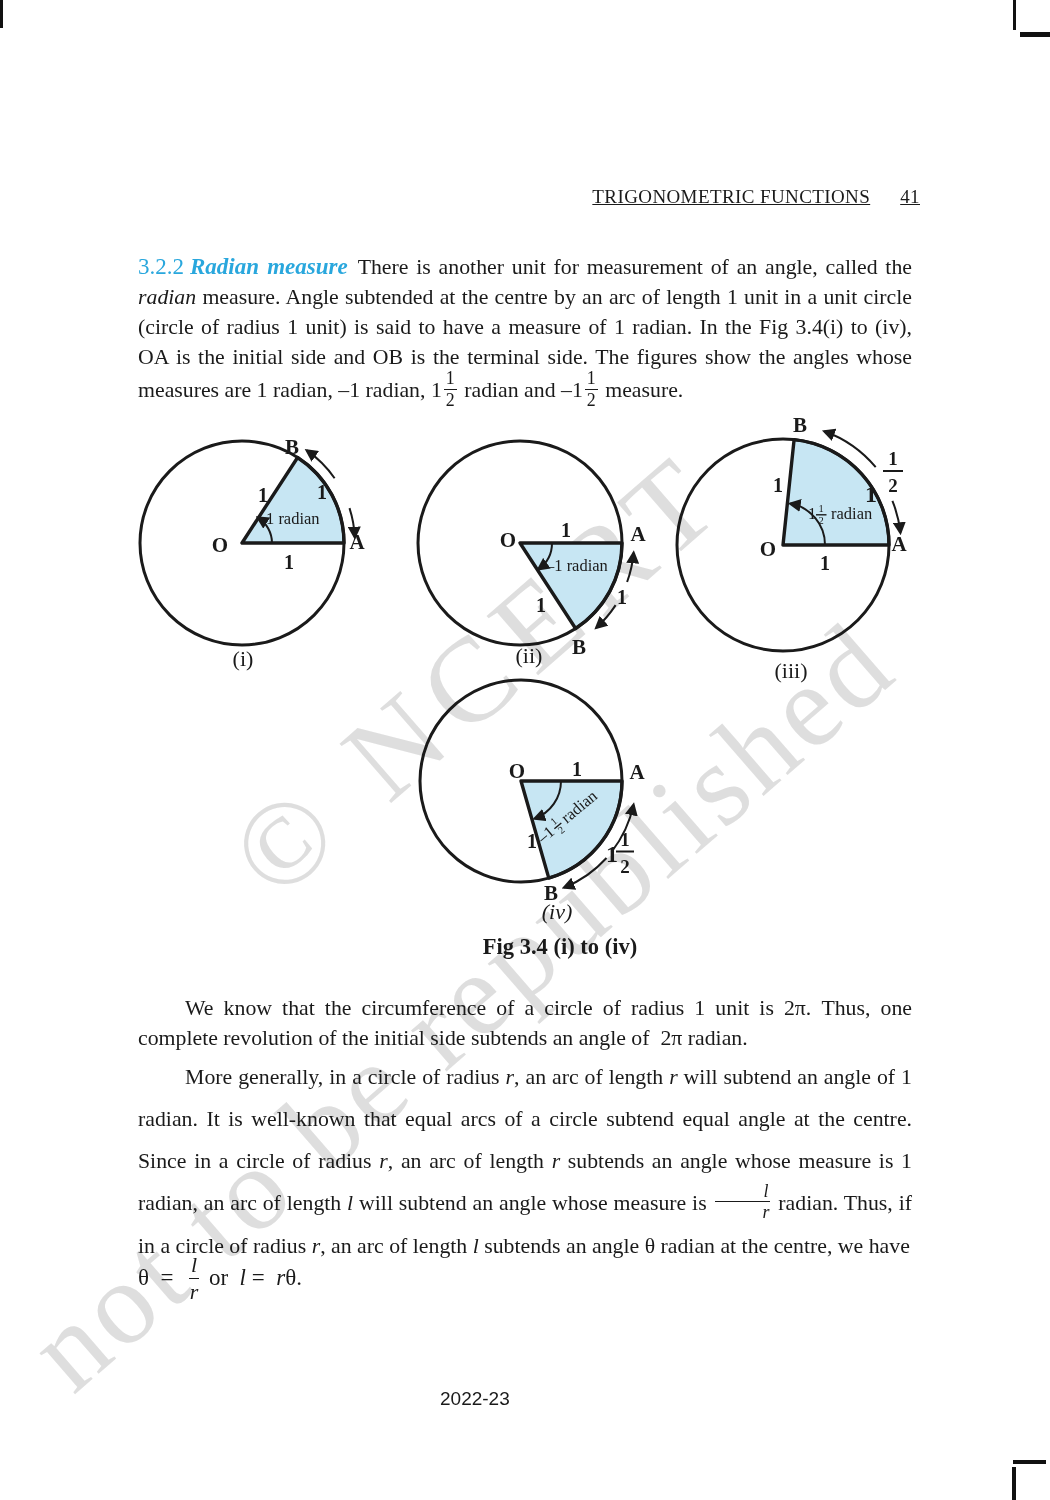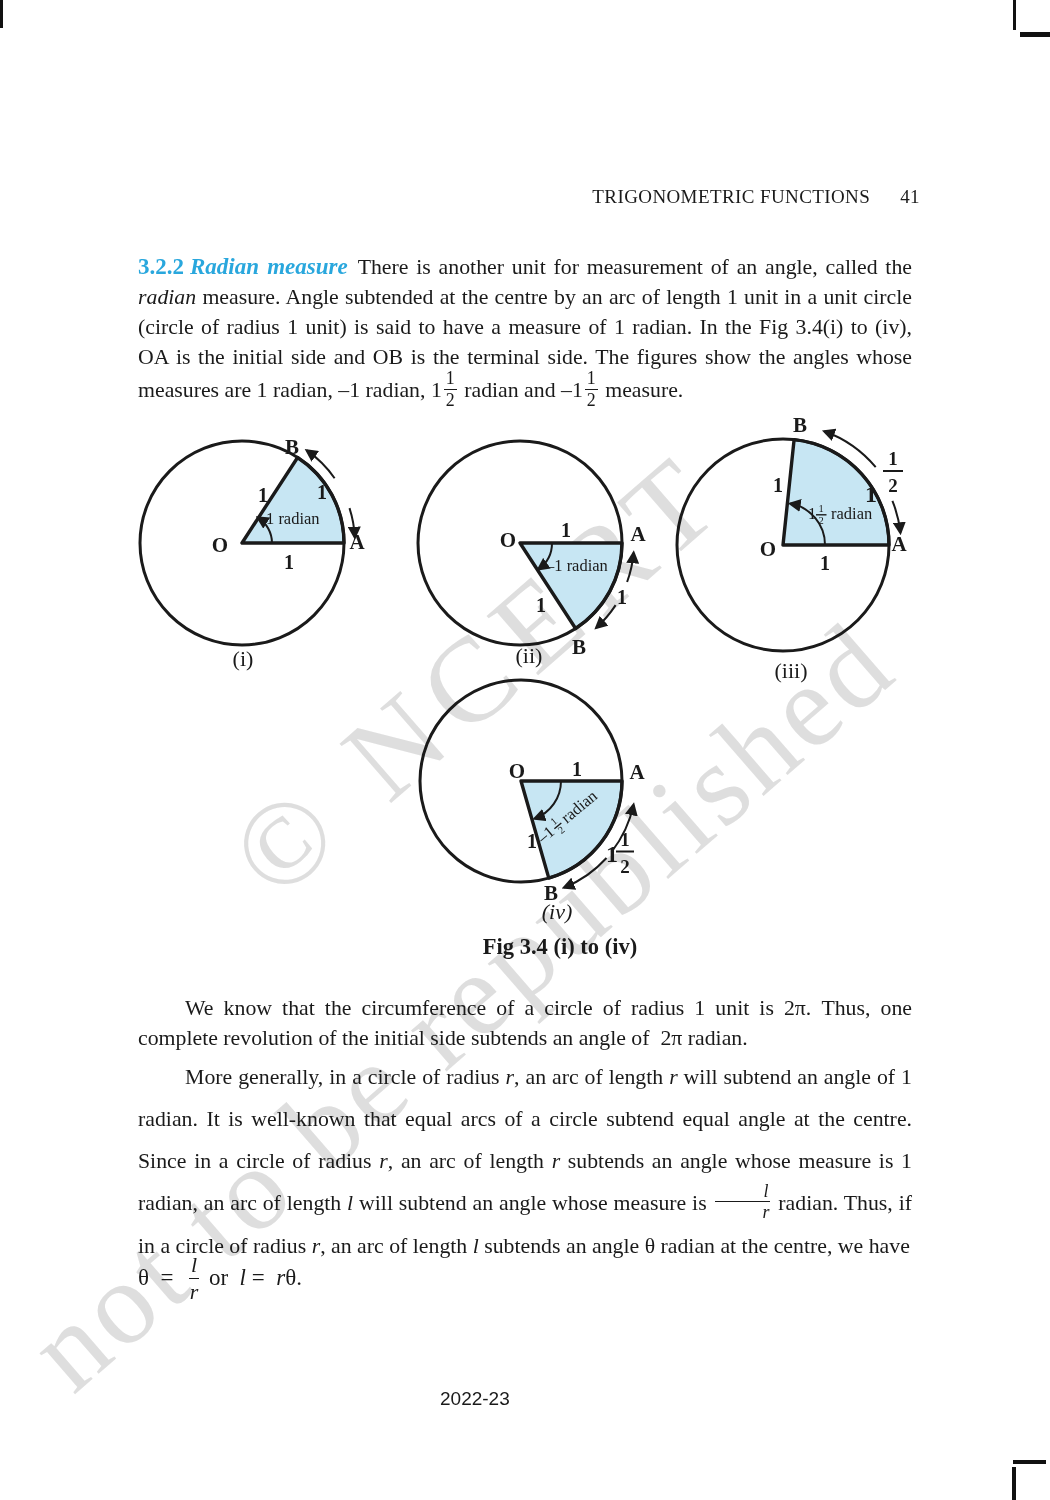--- a/index.html
+++ b/index.html
@@ -6,27 +6,27 @@
   .page{position:relative;width:1050px;height:1500px;background:#ffffff;overflow:hidden;
         font-family:"Liberation Serif",serif;color:#1a1a1a;}
   .layer{position:absolute;z-index:1;}
   
   .wm{position:absolute;z-index:0;font-family:"Liberation Serif",serif;color:#d7d7d7;opacity:.8;
       white-space:nowrap;transform-origin:0 100%;pointer-events:none;}
   #wm1{left:295px;top:787px;font-size:120px;letter-spacing:14px;transform:rotate(-41deg);}
   #wm2{left:92px;top:1282px;font-size:118px;letter-spacing:5px;transform:rotate(-41deg);}
   
   .hdr{left:520px;top:186px;width:400px;display:flex;justify-content:flex-end;gap:30px;
-       font-size:19px;letter-spacing:.4px;}
+       font-size:19px;letter-spacing:.4px;text-decoration:underline;}
   
   .para{width:774px;text-align:justify;font-size:21.8px;line-height:30px;}
   #para1{left:138px;top:230px;}
   #para2{left:138px;top:971px;text-indent:47px;}
   #para3{left:138px;top:1034px;text-indent:47px;line-height:42px;}
-  .sec-num{font-weight:bold;color:#29a7dd;font-size:23px;}
+  .sec-num{font-weight:normal;color:#29a7dd;font-size:23px;}
   .sec-title{font-weight:bold;font-style:italic;color:#29a7dd;font-size:23px;margin:0 10px 16px 6px;}
   .it{font-style:italic;}
   .frac{display:inline-flex;flex-direction:column;align-items:center;vertical-align:middle;
         line-height:1.05;font-size:0.82em;margin:0 2px;transform:translateY(-3px);}
   .frac .fn{border-bottom:1.7px solid #1a1a1a;padding:0 2px 1px;display:block;}
   .frac .fd{padding-top:1px;display:block;}
   
   #formula{left:138px;top:1240px;height:76px;display:flex;align-items:center;font-size:23px;}
   #formula .frac{font-size:22px;transform:none;margin:0 4px;}
   

